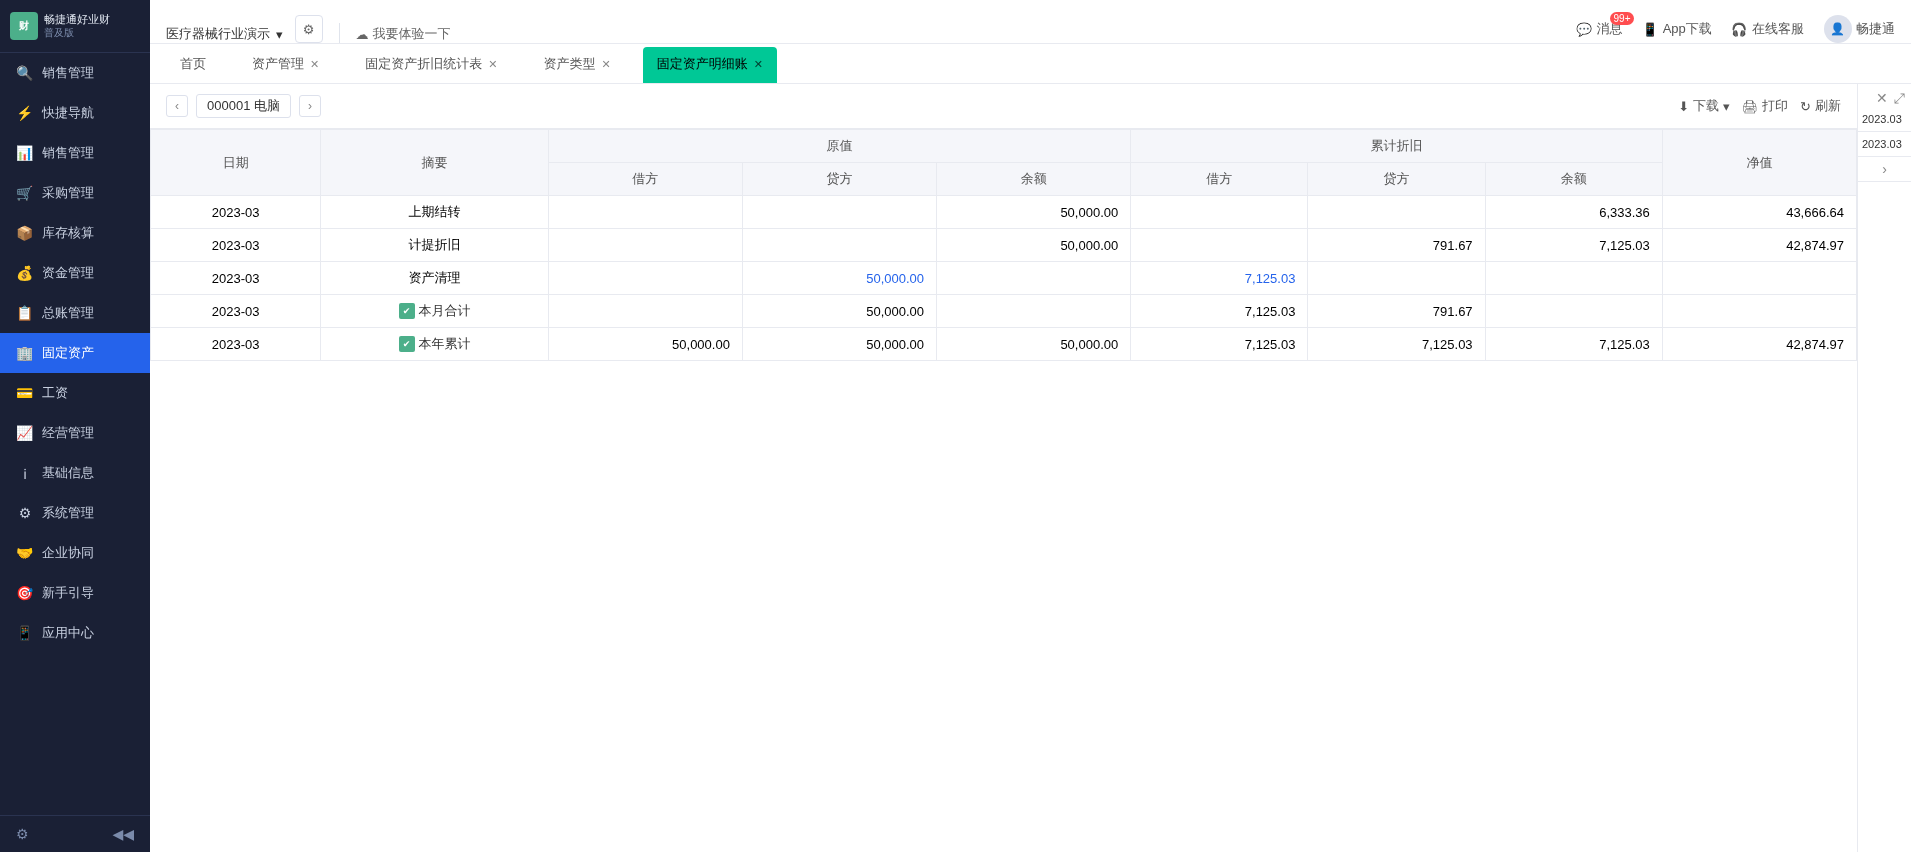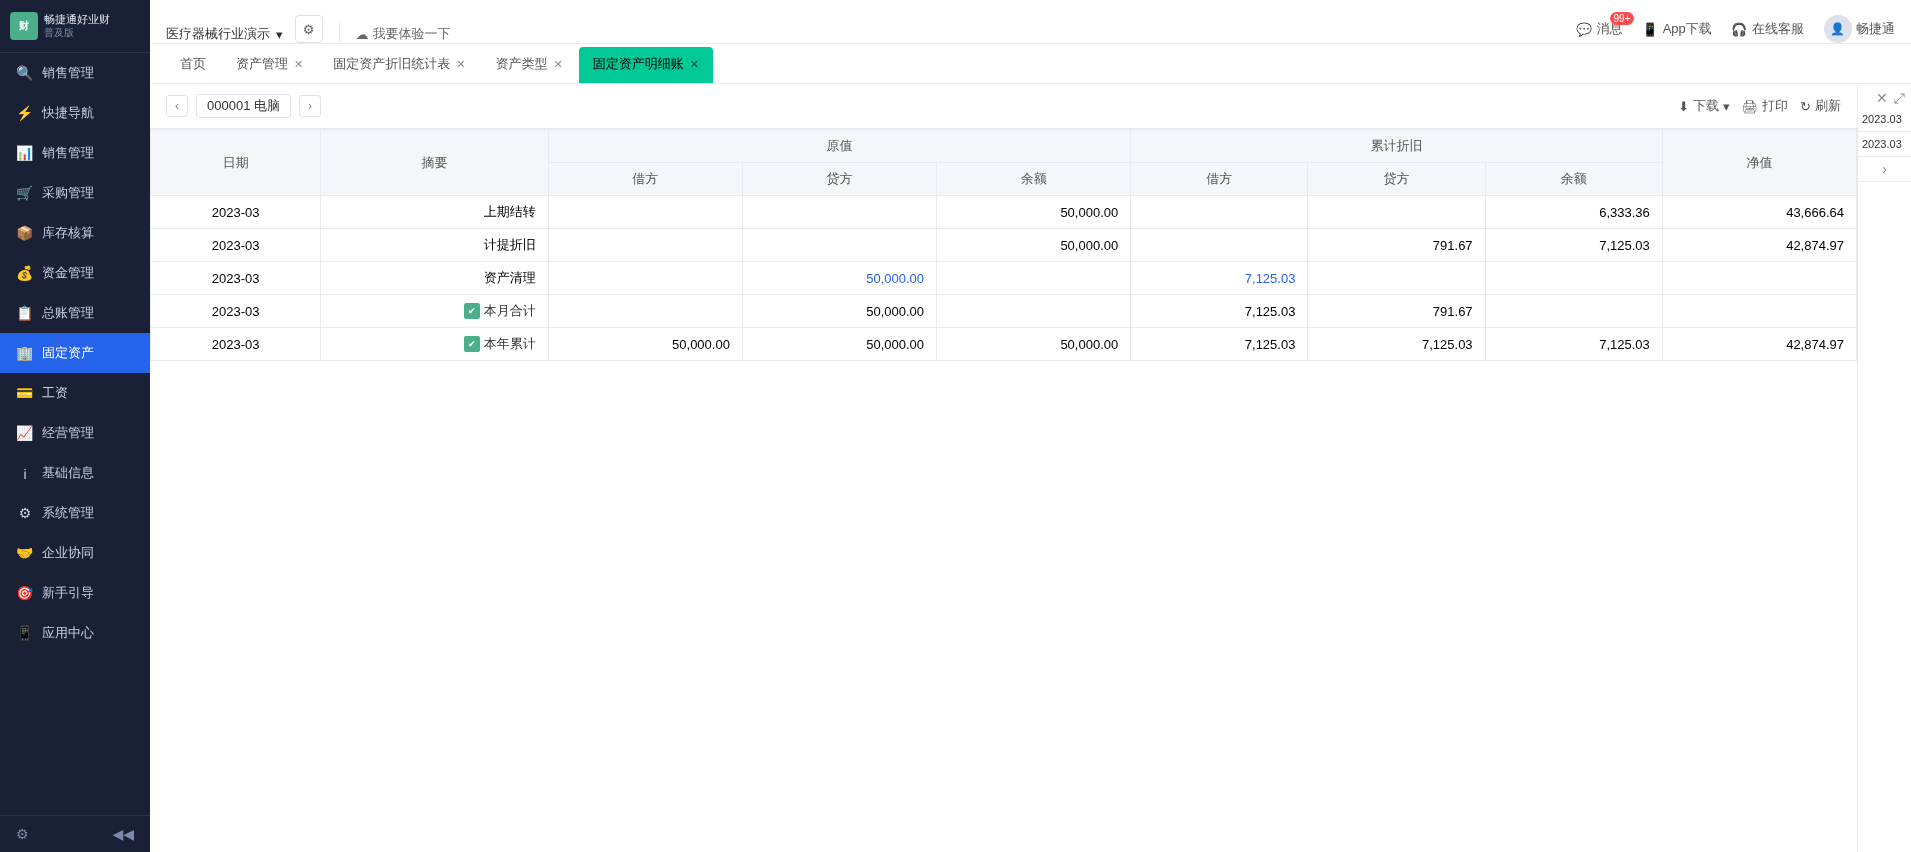--- a/index.html
+++ b/index.html
@@ -176,21 +176,21 @@
     }
 
     
     .tabs-bar {
       background: white;
       height: 40px;
       display: flex;
       align-items: flex-end;
       padding: 0 16px;
       border-bottom: 1px solid #e8eaf0;
-      gap: 2px;
+      gap: 18px;
       flex-shrink: 0;
     }
     .tab {
       height: 36px;
       padding: 0 14px;
       display: flex;
       align-items: center;
       gap: 6px;
       font-size: 13px;
       color: #555;
@@ -287,21 +287,21 @@
       border: 1px solid #e8eaf0;
       padding: 7px 12px;
       text-align: center;
       white-space: nowrap;
     }
     .data-table thead th {
       background: #f5f6fa;
       color: #555;
       font-weight: 500;
     }
-    .data-table td.text-left { text-align: right; }
+    .data-table td.text-left { text-align: center; }
     .data-table td.text-right { text-align: right; }
     .data-table td.blue { color: #2563eb; }
 
     .month-tag {
       display: inline-flex;
       align-items: center;
       gap: 4px;
       color: #333;
     }
     .month-tag-icon {

